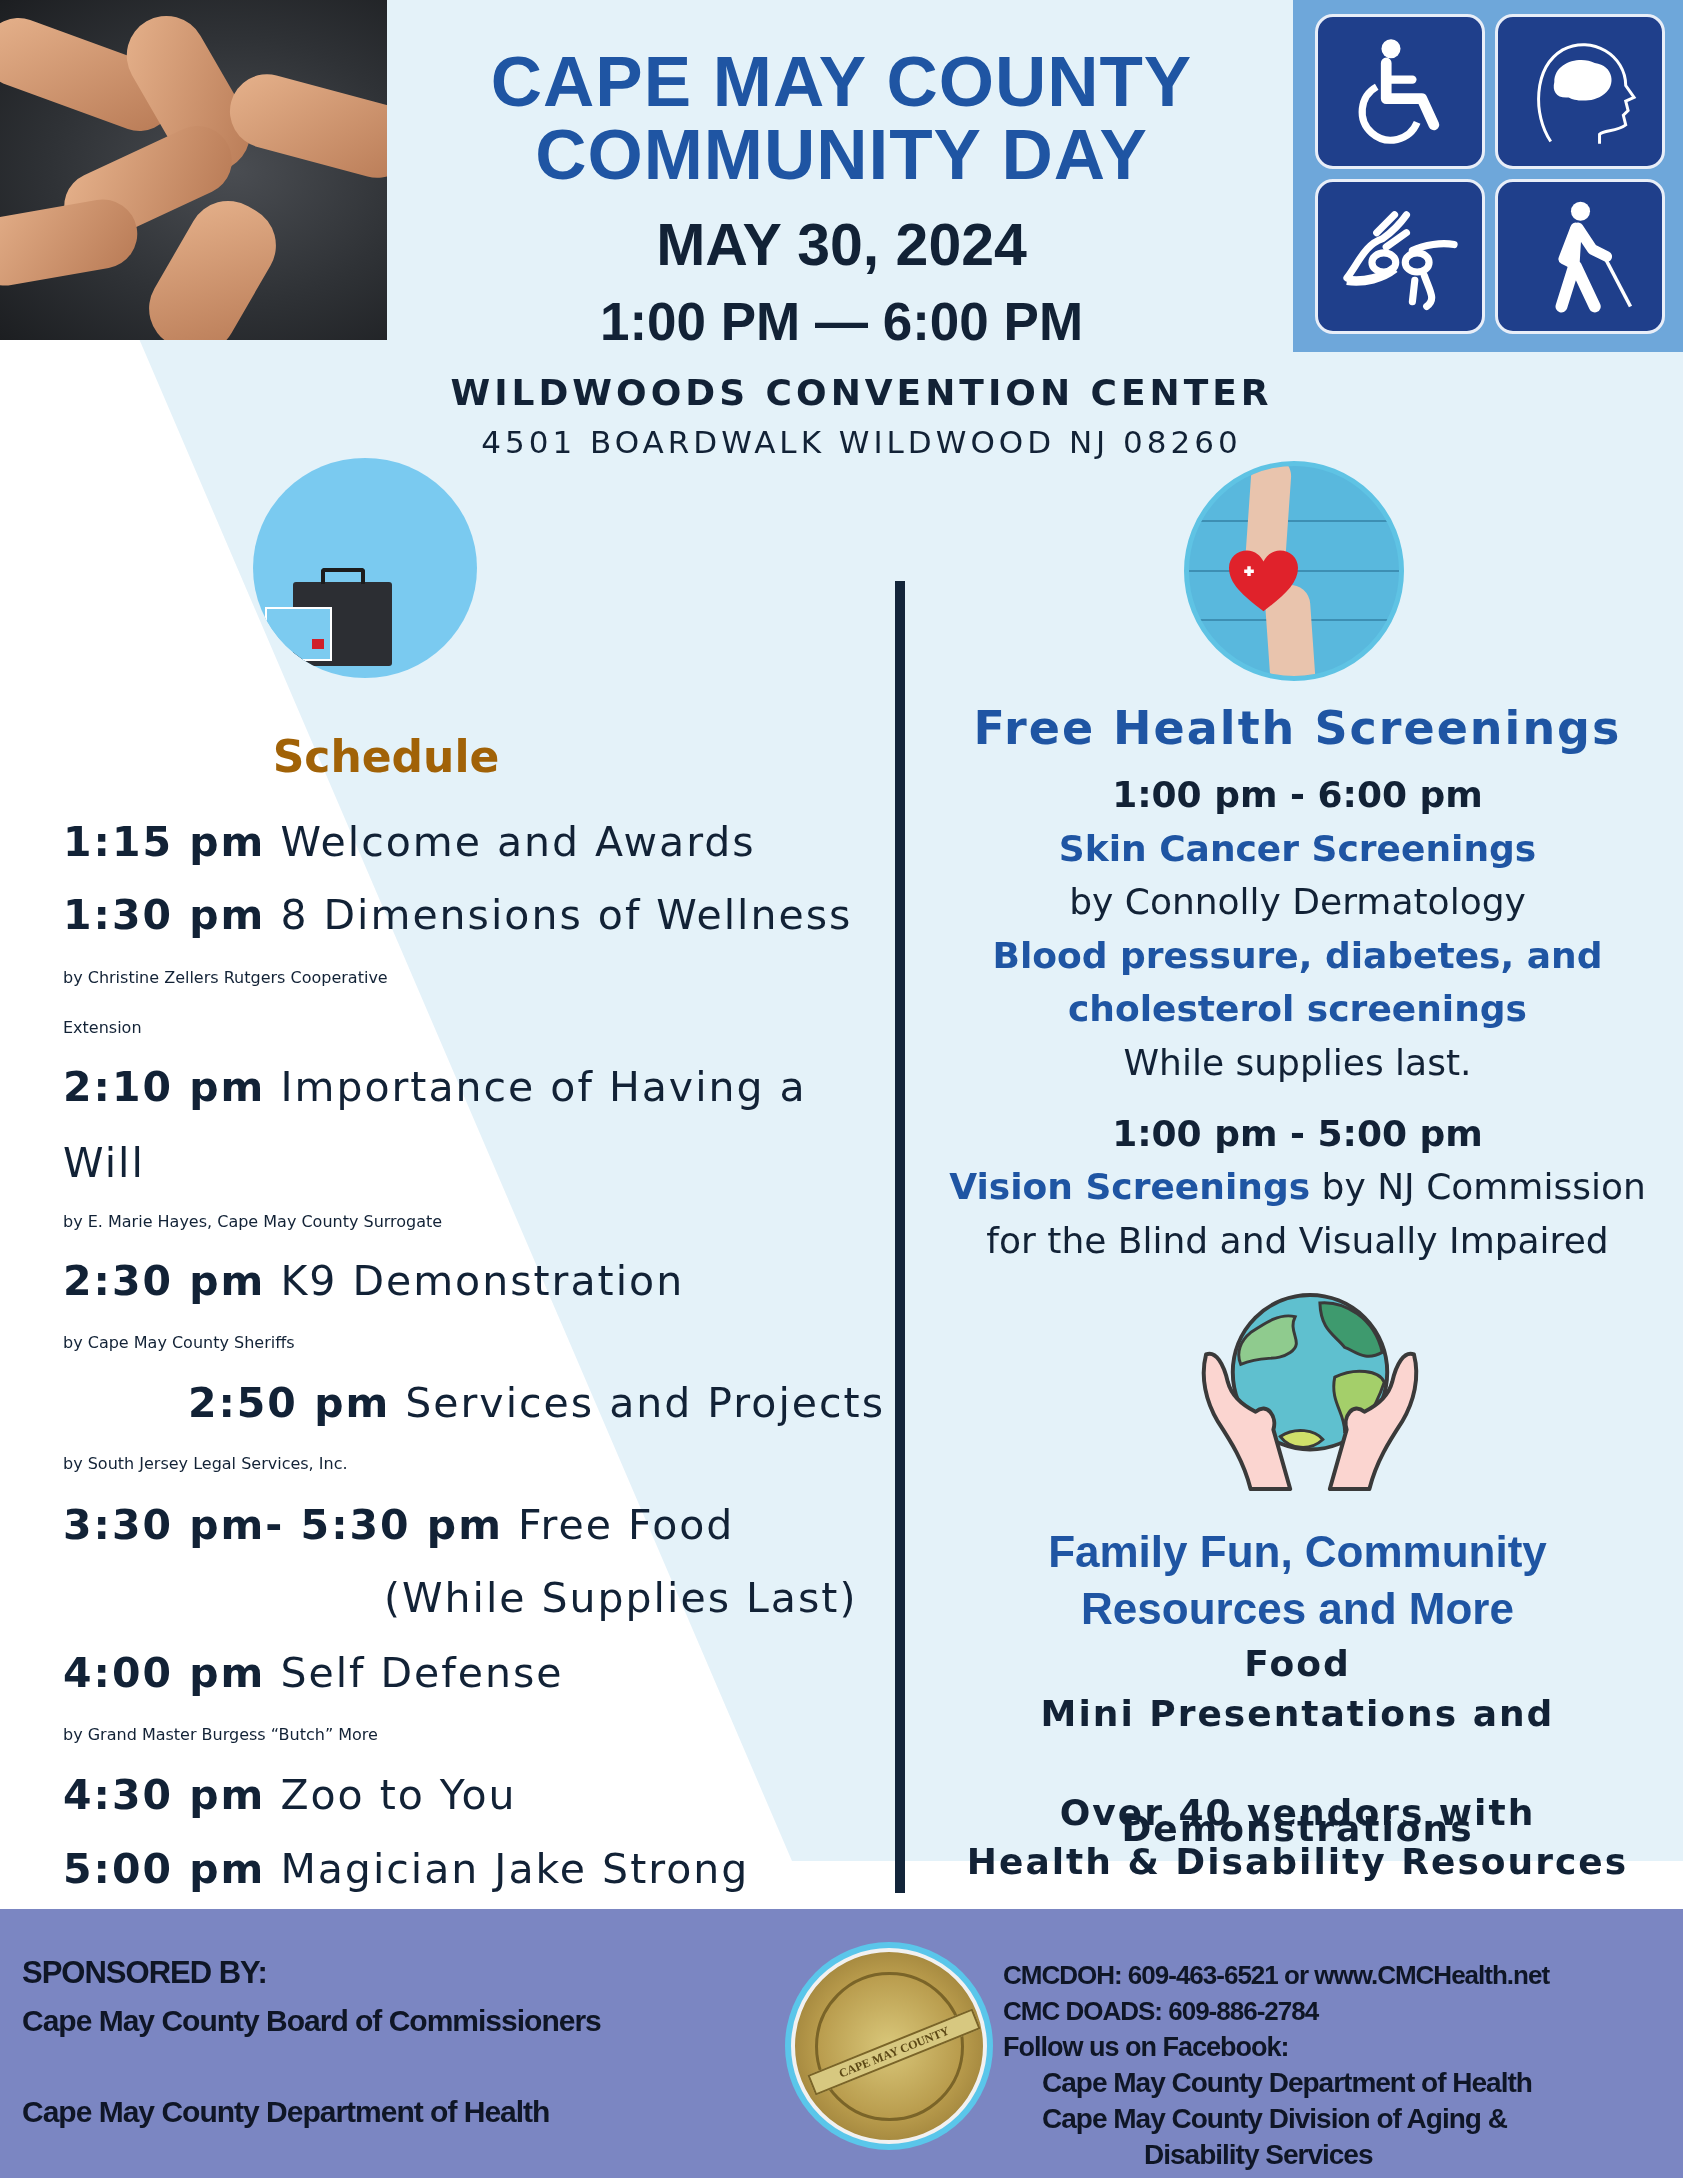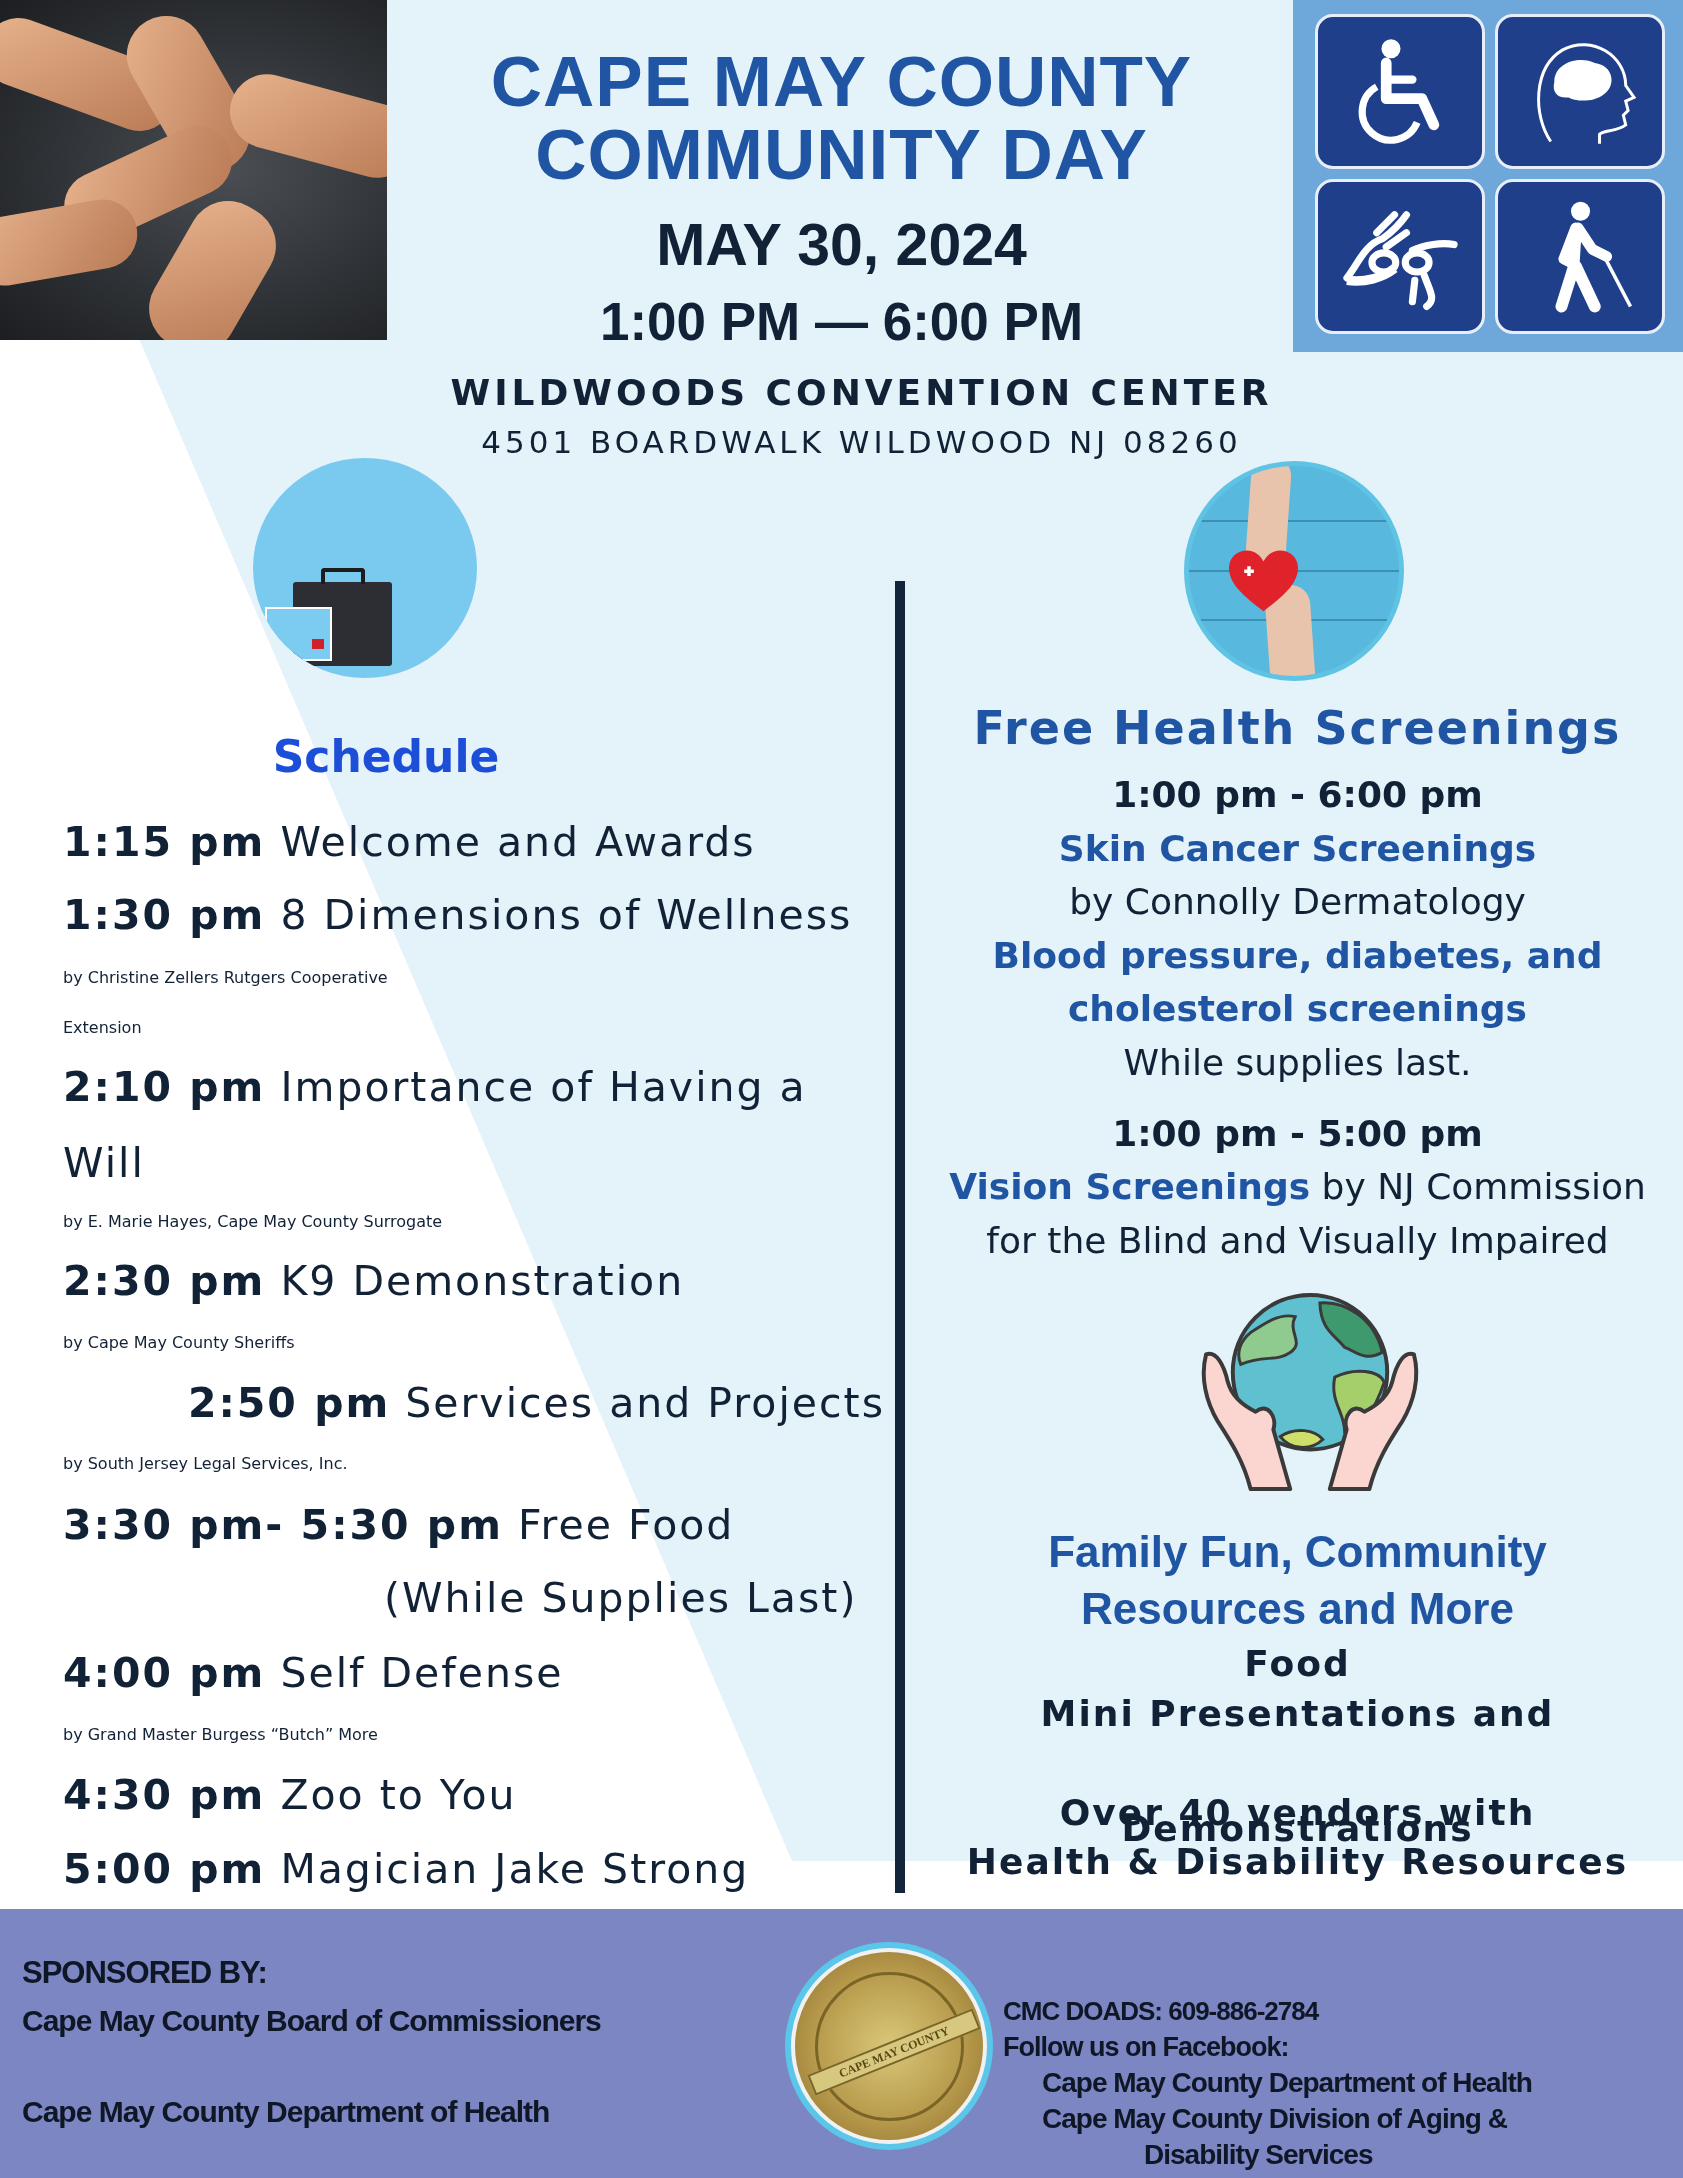--- a/index.html
+++ b/index.html
@@ -29,21 +29,21 @@
   .date { top: 214px; font-size: 59px; color: #122236; line-height: 63px; }
   .time { top: 293px; font-size: 53px; color: #122236; line-height: 57px; }
   .venue { position: absolute; left: 436px; width: 851px; top: 372px; text-align: center; font-family: "DejaVu Sans", sans-serif; font-weight: bold; font-size: 36px; letter-spacing: 4px; color: #122236; }
   .address { position: absolute; left: 436px; width: 851px; top: 424px; text-align: center; font-family: "DejaVu Sans", sans-serif; font-size: 31px; letter-spacing: 4px; color: #122236; }
 
   .plan-circle { position: absolute; left: 253px; top: 458px; width: 224px; height: 220px; border-radius: 50%; background: #7acaf0; overflow: hidden; }
   .heart-circle { position: absolute; left: 1184px; top: 461px; width: 220px; height: 220px; border-radius: 50%; background: #59b8dd; border: 5px solid #5fc3e4; overflow: hidden; }
 
   .divider { position: absolute; left: 895px; top: 581px; width: 10px; height: 1312px; background: #13253a; }
 
-  .schedule-heading { position: absolute; left: 198px; width: 376px; top: 731px; text-align: center; font-family: "DejaVu Sans", sans-serif; font-weight: bold; font-size: 44px; color: #1d4ed8; }
+  .schedule-heading { position: absolute; left: 198px; width: 376px; top: 731px; text-align: center; font-family: "DejaVu Sans", sans-serif; font-weight: bold; font-size: 44px; color: #a16207; }
   .sched { position: absolute; left: 63px; width: 822px; font-family: "DejaVu Sans", sans-serif; color: #122236; }
   .sched .row { font-size: 41px; letter-spacing: 2px; white-space: nowrap; }
   .sched .t { font-weight: bold; }
 
   .rcol { position: absolute; left: 931px; width: 733px; text-align: center; }
   .rh { font-family: "DejaVu Sans", sans-serif; font-weight: bold; color: #1f55a3; }
   .rb { font-family: "DejaVu Sans", sans-serif; color: #122236; }
 
   .footer { position: absolute; left: 0; top: 1909px; width: 1683px; height: 269px; background: #7b86c2; }
   .footer .txt { position: absolute; font-family: "Liberation Sans", sans-serif; font-weight: bold; color: #0f1626; letter-spacing: -1px; }
@@ -207,20 +207,21 @@
 <div class="rcol rb" style="top:1693px;font-size:36px;font-weight:bold;letter-spacing:2px;">Mini Presentations and</div>
 <div class="rcol rb" style="top:1808px;font-size:36px;font-weight:bold;letter-spacing:2px;">Demonstrations</div>
 <div class="rcol rb" style="top:1792px;font-size:36px;font-weight:bold;letter-spacing:2px;">Over 40 vendors with</div>
 <div class="rcol rb" style="top:1841px;font-size:36px;font-weight:bold;letter-spacing:2px;">Health &amp; Disability Resources</div>
 
 <div class="footer">
   <div class="txt" style="left:22px;top:46px;font-size:31px;">SPONSORED BY:</div>
   <div class="txt" style="left:22px;top:95px;font-size:30px;">Cape May County Board of Commissioners</div>
   <div class="txt" style="left:22px;top:186px;font-size:30px;">Cape May County Department of Health</div>
 
+  <div class="txt" style="left:1003px;top:51px;font-size:26px;">CMCDOH: 609-463-6521 or www.CMCHealth.net</div>
   <div class="txt" style="left:1003px;top:87px;font-size:26px;">CMC DOADS: 609-886-2784</div>
   <div class="txt" style="left:1003px;top:123px;font-size:27px;">Follow us on Facebook:</div>
   <div class="txt" style="left:1042px;top:158px;font-size:28px;">Cape May County Department of Health</div>
   <div class="txt" style="left:1042px;top:194px;font-size:28px;">Cape May County Division of Aging &amp;</div>
   <div class="txt" style="left:1144px;top:230px;font-size:28px;">Disability Services</div>
 </div>
 
 <div class="seal">
   <div class="seal-inner">
     <div style="position:absolute;left:20px;top:20px;width:149px;height:149px;border-radius:50%;border:3px solid #7a6428;"></div>

